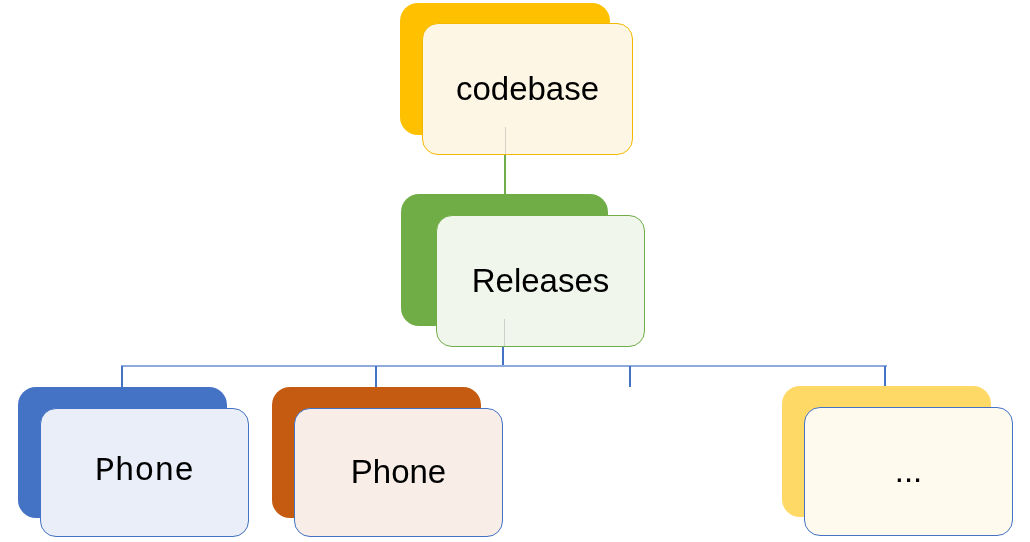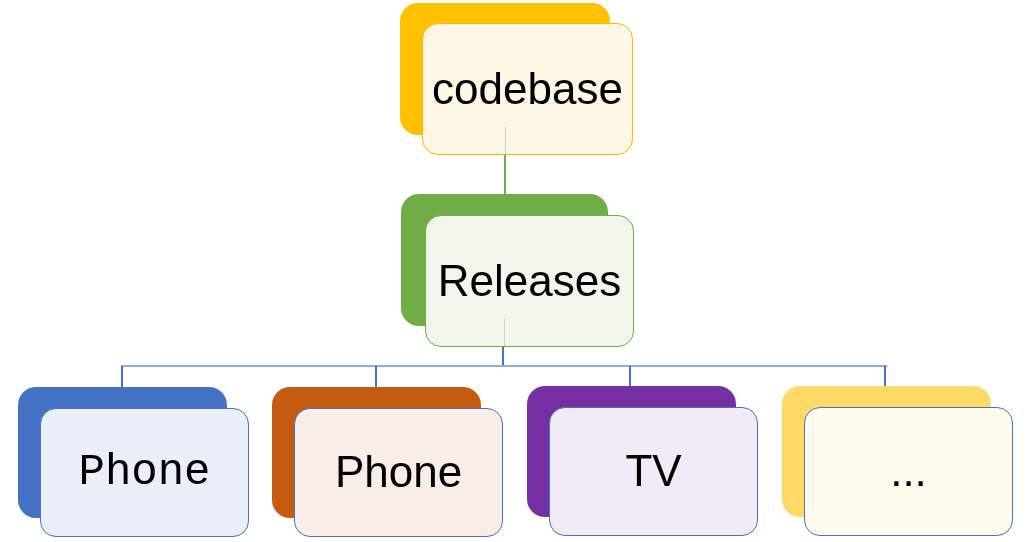--- a/index.html
+++ b/index.html
@@ -36,31 +36,31 @@
   }
   .card-front{
     position:absolute;
     background:var(--fill,#fff);
     border:1.5px solid var(--border,#888);
     border-radius:16px;
     display:flex;align-items:center;justify-content:center;
     box-sizing:border-box;
   }
   .label{
-    font-size:44px;
+    font-size:33px;
     line-height:1.1;
     color:#000000;
     white-space:nowrap;
   }
 
   .node-codebase{left:400px;top:3px;width:210px;height:132px;}
   .node-codebase .card-front{left:22px;top:20px;width:211px;height:132px;}
 
   .node-releases{left:401px;top:194px;width:207px;height:132px;}
-  .node-releases .card-front{left:24px;top:21px;width:209px;height:132px;}
+  .node-releases .card-front{left:35px;top:21px;width:209px;height:132px;}
 
   .node-child{width:209px;height:131px;}
   .node-child .card-front{left:22px;top:21px;width:209px;height:129px;}
   .node-phone{left:18px;top:387px;font-family:Liberation Mono, monospace;}
   .node-watch{left:272px;top:387px;}
   .node-tv{left:527px;top:386px;}
   .node-more{left:782px;top:386px;}
 </style>
 </head>
 <body>
@@ -96,26 +96,20 @@
     </div>
   </div>
 
   <div class="node node-child node-watch" style="--back: #C55A11; --fill: #F8EEE7; --border: #4472C4;">
     <div class="card-back"></div>
     <div class="card-front">
       <span class="label">Phone</span>
     </div>
   </div>
 
-  <div class="node node-child node-tv" style="--back: #7430A3; --fill: #F0EBF6; --border: #4472C4;">
-    <div class="card-back"></div>
-    <div class="card-front">
-      <span class="label">TV</span>
-    </div>
-  </div>
 
   <div class="node node-child node-more" style="--back: #FFD966; --fill: #FEFAED; --border: #4472C4;">
     <div class="card-back"></div>
     <div class="card-front">
       <span class="label">...</span>
     </div>
   </div>
 
   <div class="ghost ghost-codebase"></div>
   <div class="ghost ghost-releases"></div>

